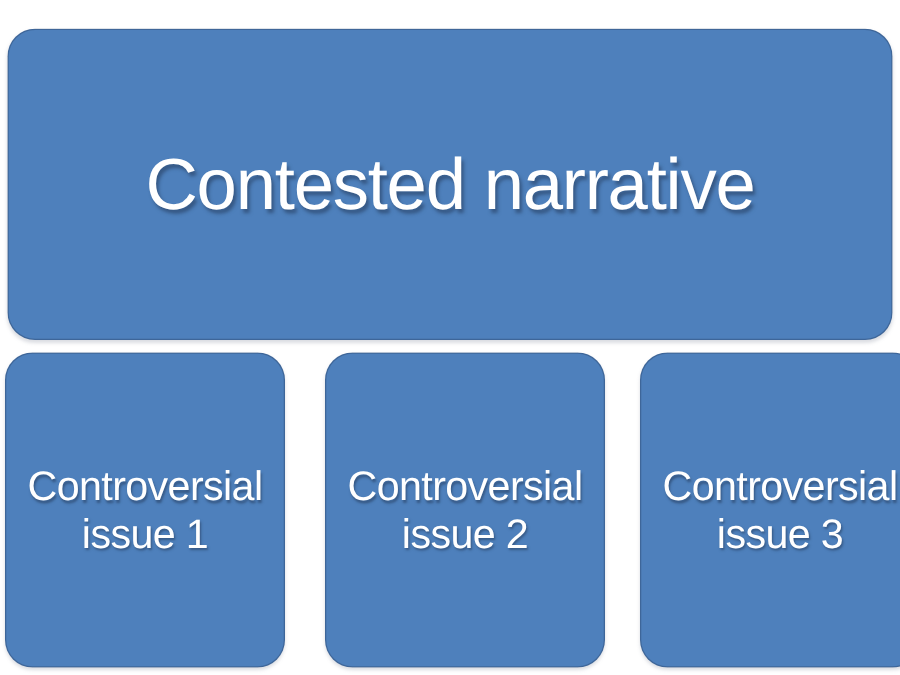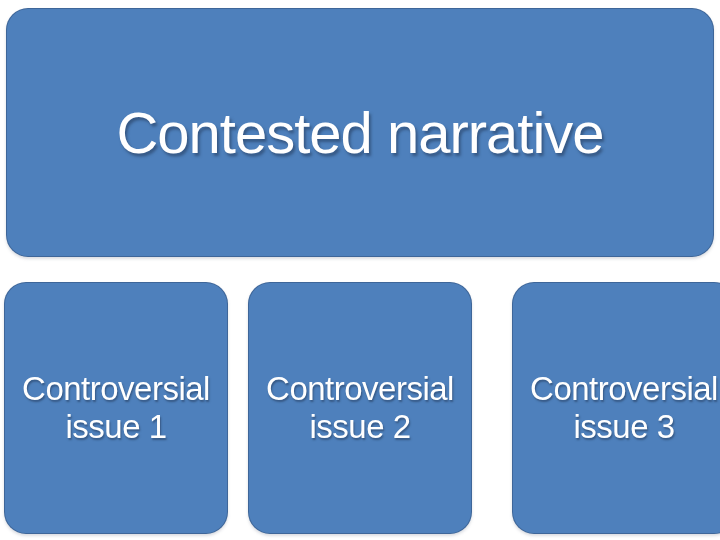--- a/index.html
+++ b/index.html
@@ -26,36 +26,36 @@
     border: 1px solid var(--box-edge);
     border-radius: 22px;
     box-shadow: 0 2px 3px rgba(110, 120, 140, 0.25);
     display: flex;
     align-items: center;
     justify-content: center;
     text-align: center;
     color: var(--text-color);
   }
   .title-shape {
-    left: 6px; top: 8px;
+    left: 6px; top: 23px;
     width: 708px; height: 249px;
   }
   .title-label {
     font-size: 58px;
     letter-spacing: -1px;
     line-height: 1.1;
     white-space: nowrap;
     text-shadow: 2px 3px 3px rgba(33, 53, 84, 0.55);
   }
   .issue-shape {
     top: 282px;
     width: 224px; height: 252px;
   }
   .issue-1 { left: 4px; }
-  .issue-2 { left: 248px; }
+  .issue-2 { left: 260px; }
   .issue-3 { left: 492px; margin-left: 20px; }
   .issue-label {
     font-size: 33px;
     letter-spacing: -0.5px;
     line-height: 1.15;
     padding: 0 24px;
     text-shadow: 1px 2px 2px rgba(33, 53, 84, 0.55);
   }
 </style>
 </head>

